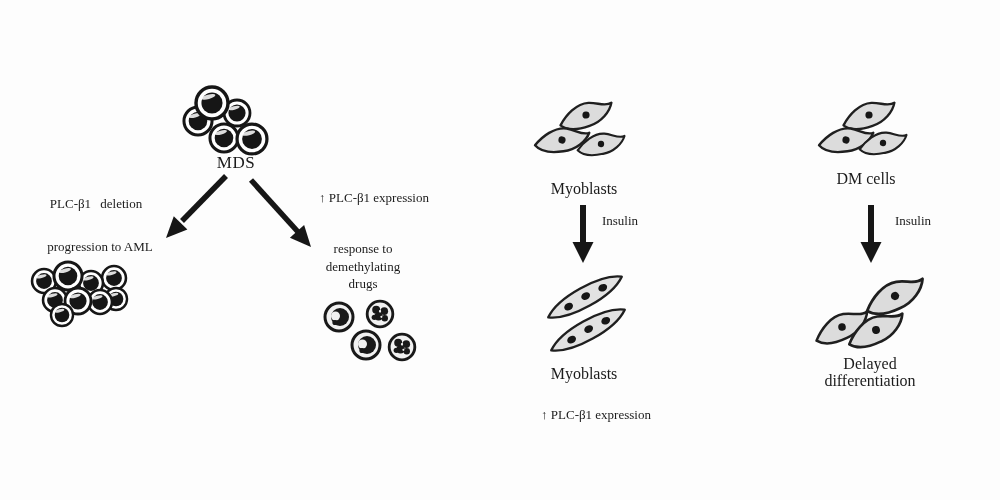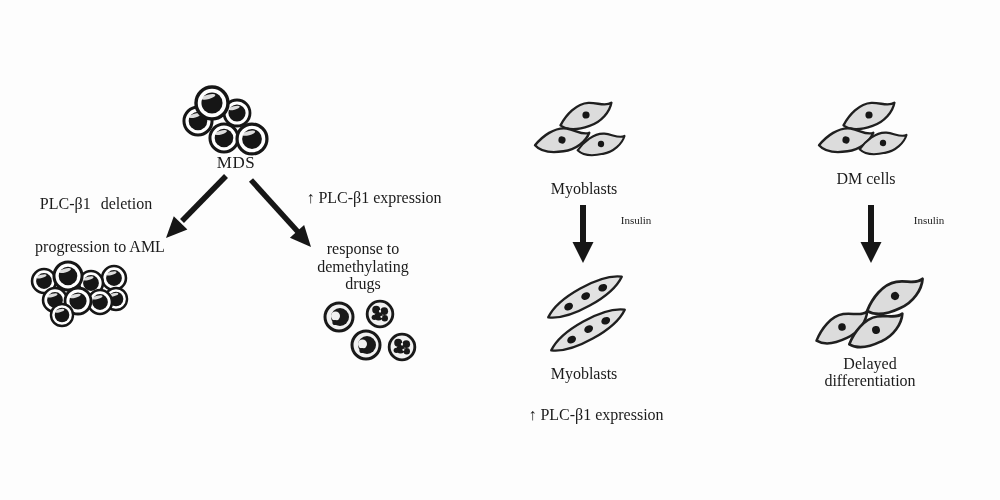--- a/index.html
+++ b/index.html
@@ -10,28 +10,28 @@
     overflow:hidden;
     font-family:"Liberation Serif", serif;
     color:#1b1b1b;
   }
   #gfx{position:absolute;left:0;top:0;width:1000px;height:500px;}
   .lbl{
     position:absolute;
     transform:translate(-50%,-50%);
     white-space:nowrap;
     text-align:center;
-    font-size:16px;
+    font-size:13px;
     color:#1b1b1b;
     line-height:17.5px;
   }
   .lbl .ln{display:block;}
   .big{font-size:17px;letter-spacing:.5px;}
   .med{font-size:16px;}
-  .small{font-size:11px;margin-left:16px;}
+  .small{font-size:13px;}
   .wspace{word-spacing:6px;}
 </style>
 </head>
 <body>
 
 <div id="canvas">
 
   <svg id="gfx" viewBox="0 0 1000 500" xmlns="http://www.w3.org/2000/svg">
     <defs>
 

